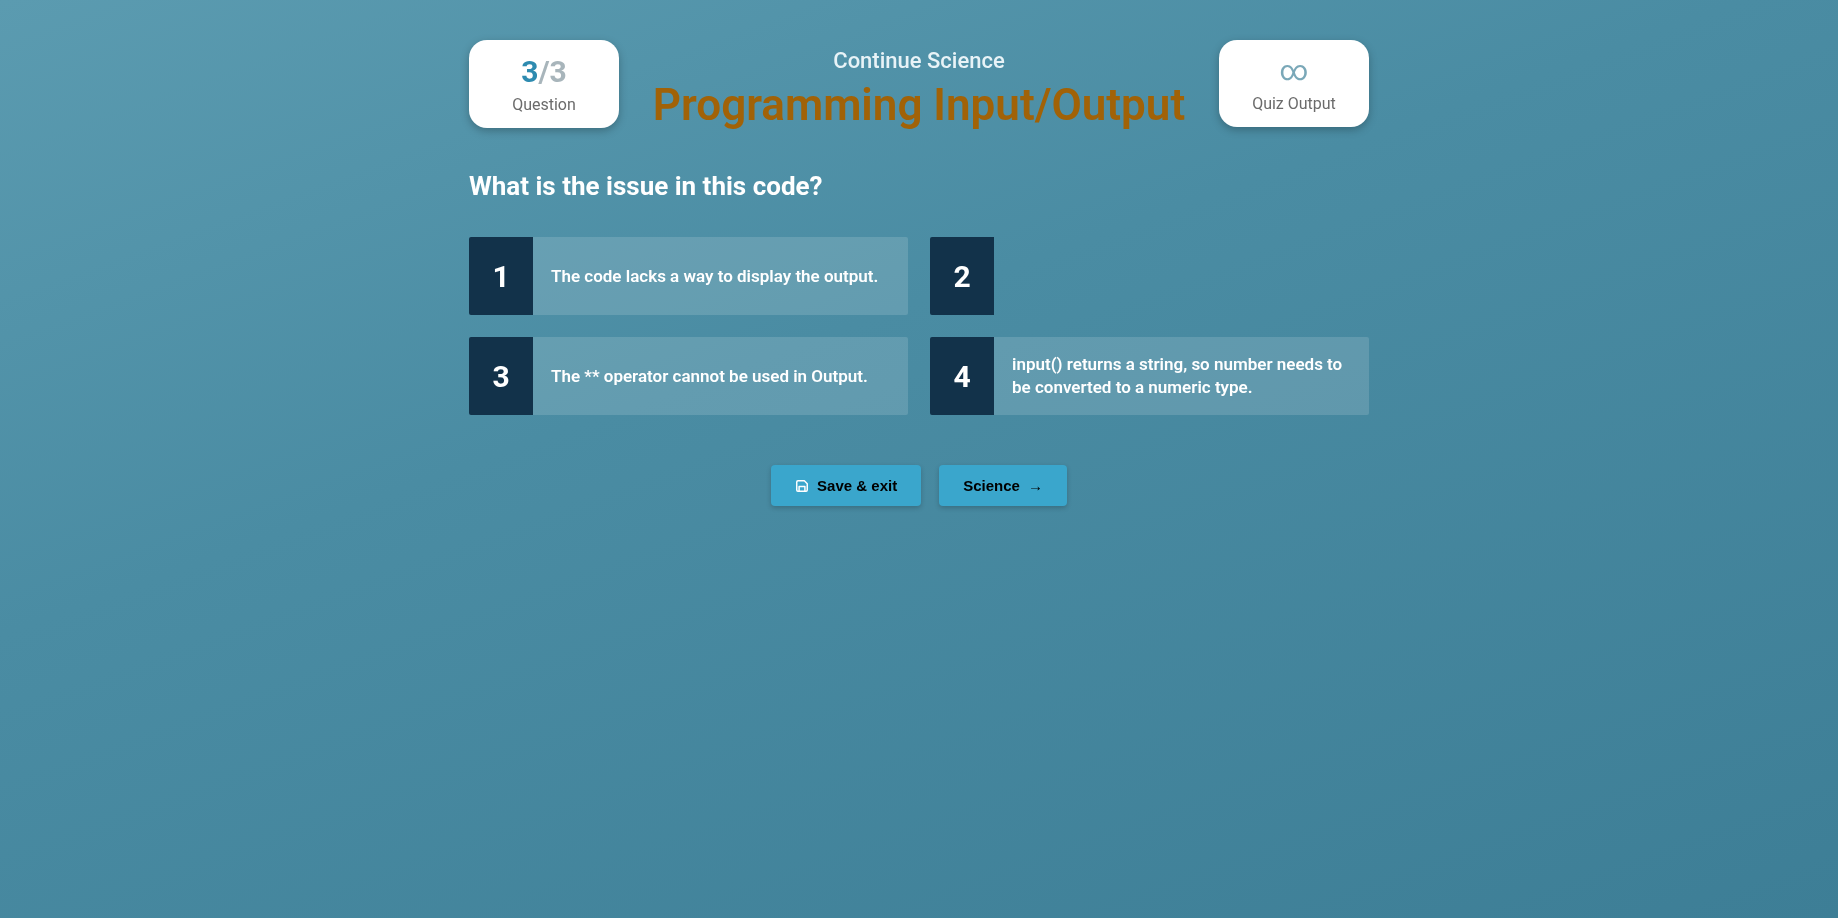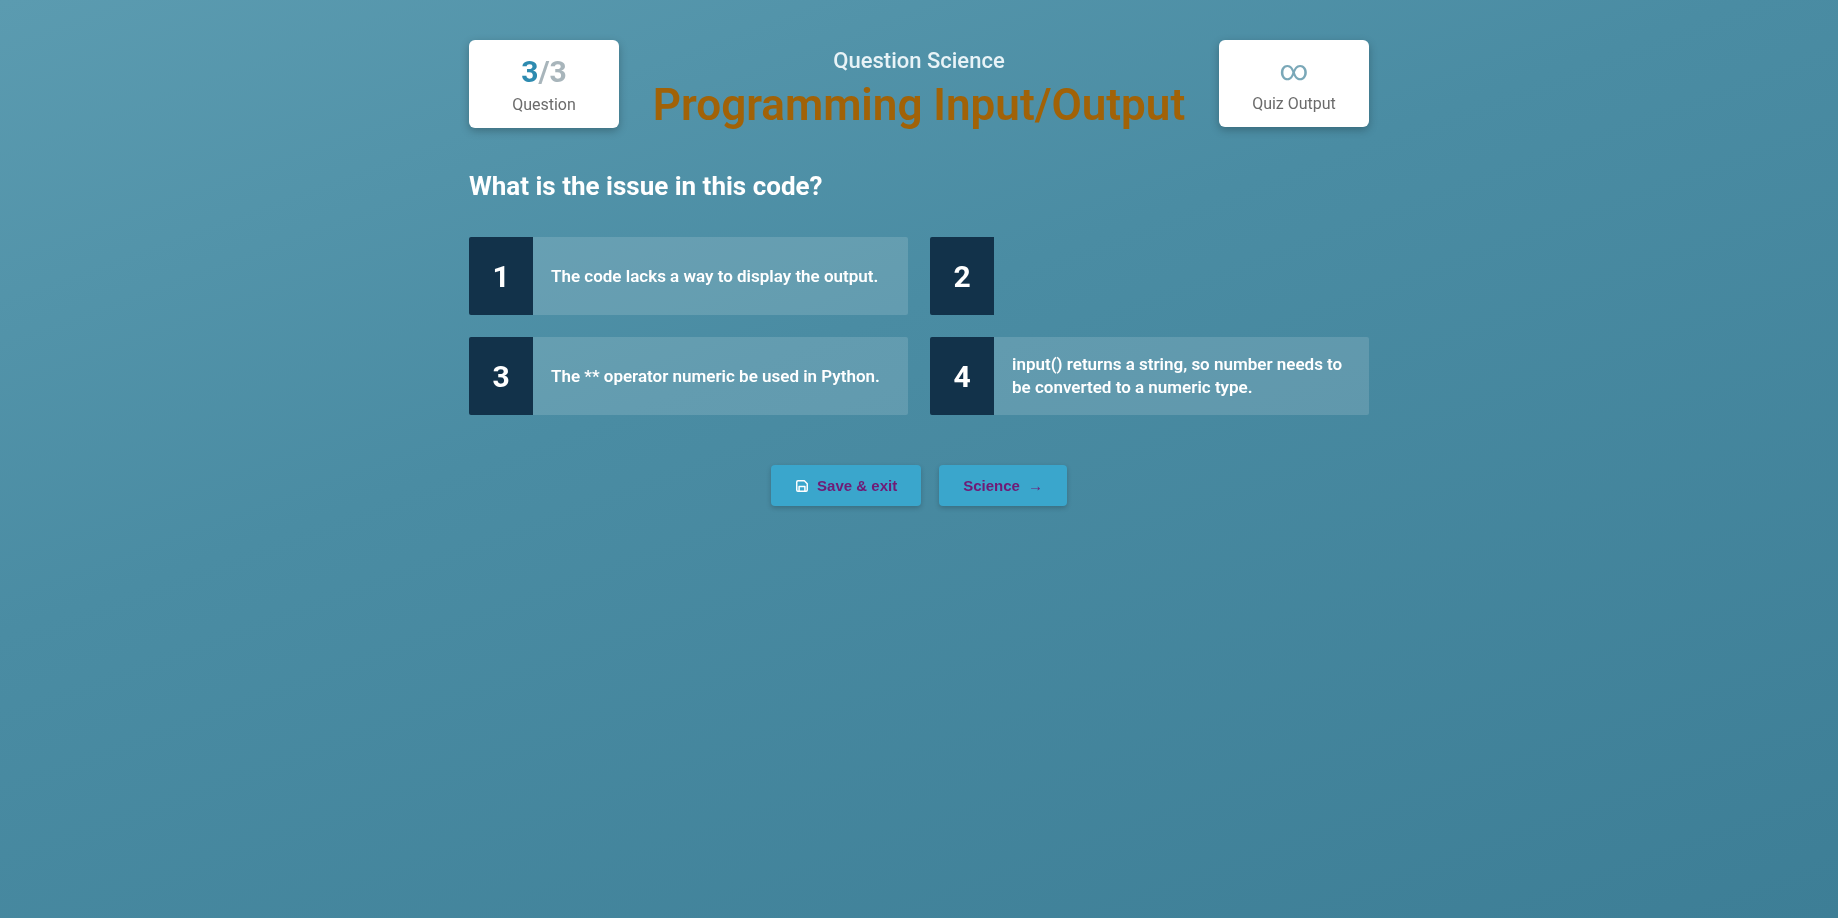--- a/index.html
+++ b/index.html
@@ -23,21 +23,21 @@
     .header {
       display: flex;
       align-items: flex-start;
       justify-content: space-between;
       gap: 20px;
       margin-bottom: 40px;
     }
     .card {
       background: #fff;
       color: #2e6f87;
-      border-radius: 6px;
+      border-radius: 18px;
       box-shadow: 0 3px 8px rgba(0,0,0,0.25);
       padding: 14px 28px;
       text-align: center;
       min-width: 150px;
     }
     .card .big {
       font-size: 30px;
       font-weight: 700;
       color: #2e8bb0;
     }
@@ -113,21 +113,21 @@
       align-items: center;
       line-height: 1.35;
     }
     .actions {
       display: flex;
       justify-content: center;
       gap: 18px;
     }
     .btn {
       background: #3aa6cc;
-      color: #701a75;
+      color: #000000;
       border: none;
       padding: 12px 24px;
       font-size: 15px;
       font-weight: 600;
       border-radius: 4px;
       cursor: pointer;
       display: inline-flex;
       align-items: center;
       gap: 8px;
       box-shadow: 0 2px 5px rgba(0,0,0,0.2);
@@ -150,21 +150,21 @@
   <div class="header">
 
     <div class="card">
       <div class="big">
         <span>3</span><span class="muted">/</span><span class="muted">3</span>
       </div>
       <div class="label">Question</div>
     </div>
 
     <div class="title-block">
-      <div class="subject">Question Science</div>
+      <div class="subject">Continue Science</div>
       <div class="topic">Programming Input/Output</div>
     </div>
 
     <div class="card timer-card">
       <div class="infinity">∞</div>
       <div class="label">Quiz Output</div>
     </div>
 
   </div>
 
@@ -176,21 +176,21 @@
       <div class="num">1</div>
       <div class="text">The code lacks a way to display the output.</div>
     </div>
 
     <div class="answer">
       <div class="num">2</div>
     </div>
 
     <div class="answer">
       <div class="num">3</div>
-      <div class="text">The ** operator numeric be used in Python.</div>
+      <div class="text">The ** operator cannot be used in Output.</div>
     </div>
 
     <div class="answer">
       <div class="num">4</div>
       <div class="text">input() returns a string, so number needs to be converted to a numeric type.</div>
     </div>
 
   </div>
 
   <div class="actions">

